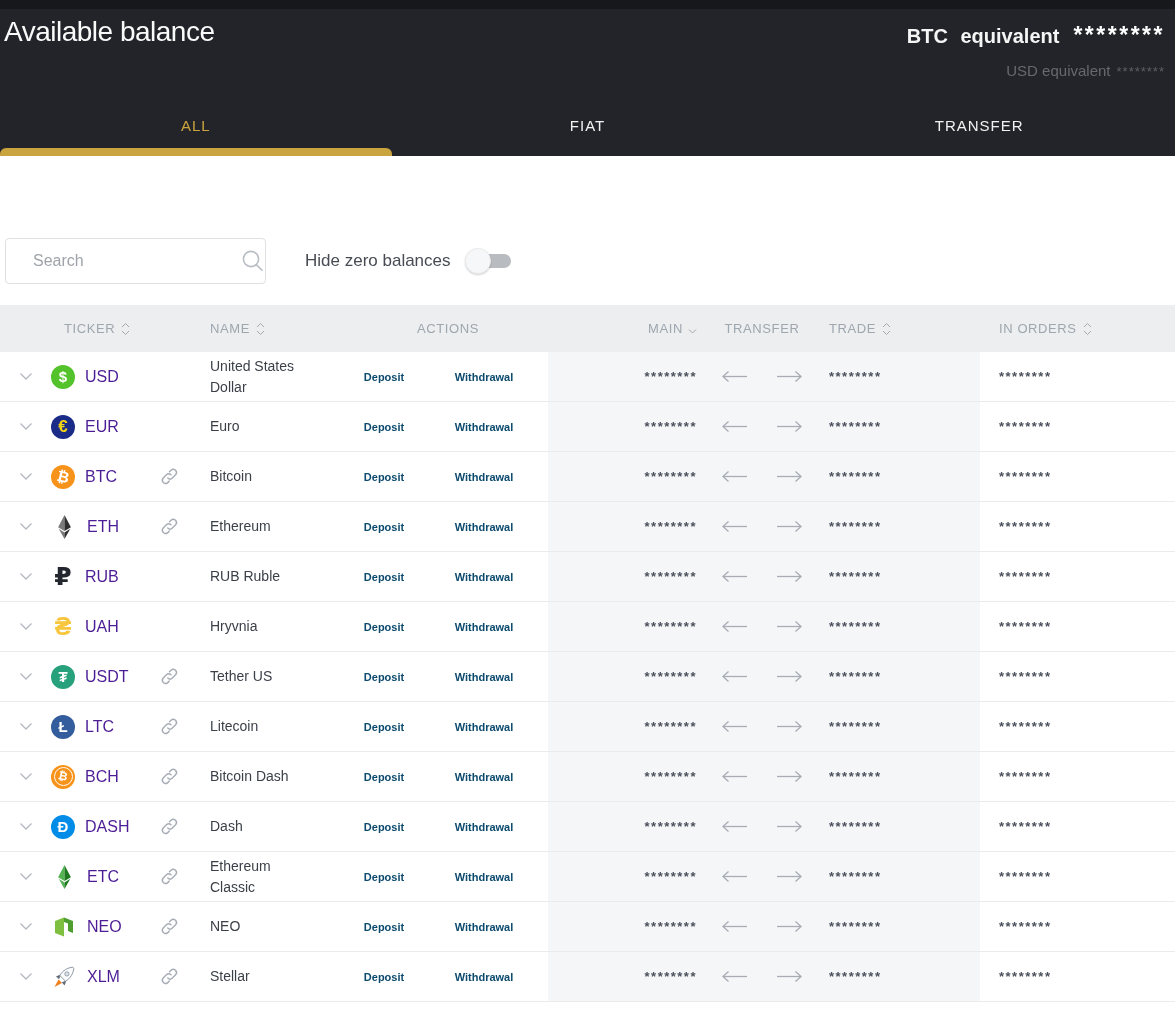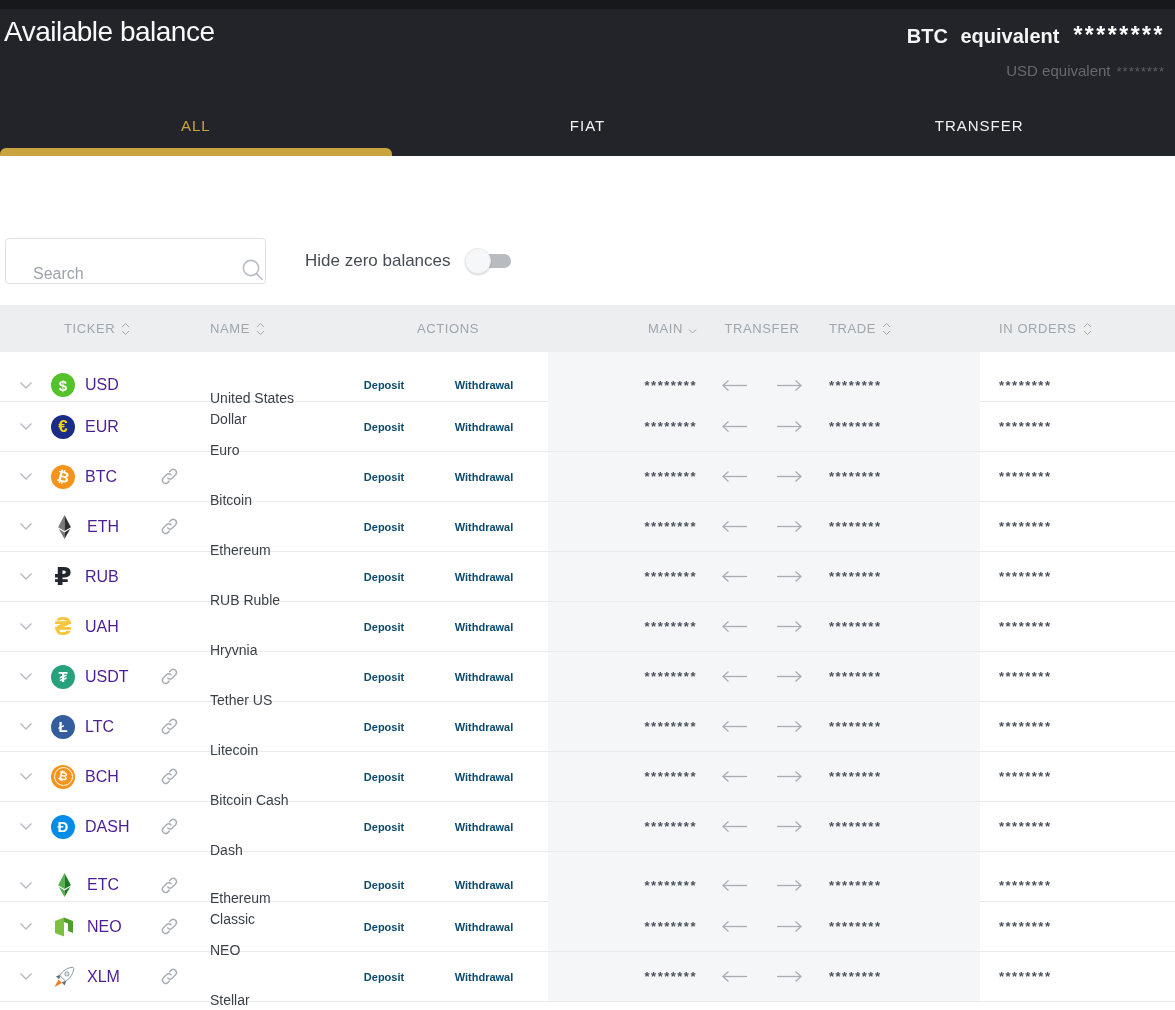--- a/index.html
+++ b/index.html
@@ -34,21 +34,21 @@
   .tab.active { color:#cda53f; }
   .tab-underline {
     position:absolute; left:0; bottom:0; width:392px; height:8px;
     background:#c9a43f; border-radius:6px 6px 0 0;
   }
 
   
   .filters { display:flex; align-items:center; margin:82px 0 0 5px; height:46px; }
   .search-box {
     width:261px; height:46px; border:1px solid #e0e0e0; border-radius:4px;
-    display:flex; align-items:flex-end; padding:0 14px 0 27px; background:#fff;
+    display:flex; align-items:center; padding:0 14px 0 27px; background:#fff;
   }
   .search-box input {
     border:none; outline:none; flex:1; font-size:16px; color:#333;
     font-family:"Liberation Sans","DejaVu Sans",sans-serif;
   }
   .search-box input::placeholder { color:#9ea3a9; }
   .hide-zero { margin-left:39px; display:flex; align-items:center; }
   .hide-zero-label { font-size:17px; color:#474c54; }
   .toggle { position:relative; width:46px; height:26px; margin-left:14px; cursor:pointer; }
   .toggle-track { position:absolute; left:9px; top:6px; width:37px; height:14px; background:#b8bbbf; border-radius:7px; }
@@ -76,21 +76,21 @@
   .sort-icon { margin-left:6px; display:inline-flex; }
   .caret-down-only { margin-left:5px; transform:translateY(3px); display:inline-flex; }
 
   .trow { height:50px; border-bottom:1px solid #e9ebed; font-size:14px; background:#fff; }
   .cell { display:flex; align-items:center; height:100%; }
   .band { background:#f5f6f8; }
   .c-expander { justify-content:center; cursor:pointer; }
   .c-ticker { gap:10px; }
   .ticker-text { font-size:16px; color:#4c1d95; }
   .c-link { padding-left:2px; }
-  .c-name { padding-left:12px;margin-top:24px; }
+  .c-name { padding-left:12px; }
   .name-text { font-size:14px; color:#3a3f48; line-height:21px; max-width:106px; }
   .c-deposit, .c-withdrawal { justify-content:center; }
   .action-link { color:#0c4a6e; font-size:11px; cursor:pointer; text-decoration:none;font-weight:bold; }
   .c-main { justify-content:flex-end; padding-right:15px; }
   .c-transfer { justify-content:center; gap:28px; }
   .c-trade { padding-left:17px; }
   .c-orders { padding-left:19px; }
   .masked { font-size:13px; font-weight:700; color:#4a505b; letter-spacing:1.5px; }
   .arrow-btn { display:inline-flex; cursor:pointer; }
 
@@ -690,21 +690,21 @@
     </div>
     <div class="cell c-link">
       <span style="display:inline-flex;cursor:pointer;">
         <svg width="21" height="21" viewBox="0 0 22 22" fill="none" stroke="#a7adb5" stroke-width="1.5" stroke-linecap="round">
           <path d="M9.2 12.6 a3.4 3.4 0 0 0 4.8 0 l3.4-3.4 a3.4 3.4 0 0 0-4.8-4.8 l-1.6 1.6"></path>
           <path d="M12.6 9.2 a3.4 3.4 0 0 0-4.8 0 l-3.4 3.4 a3.4 3.4 0 0 0 4.8 4.8 l1.6-1.6"></path>
         </svg>
       </span>
     </div>
     <div class="cell c-name">
-      <span class="name-text">Bitcoin Cash</span>
+      <span class="name-text">Bitcoin Dash</span>
     </div>
     <div class="cell c-deposit">
       <a class="action-link">Deposit</a>
     </div>
     <div class="cell c-withdrawal">
       <a class="action-link">Withdrawal</a>
     </div>
     <div class="cell band c-main">
       <span class="masked">********</span>
     </div>

